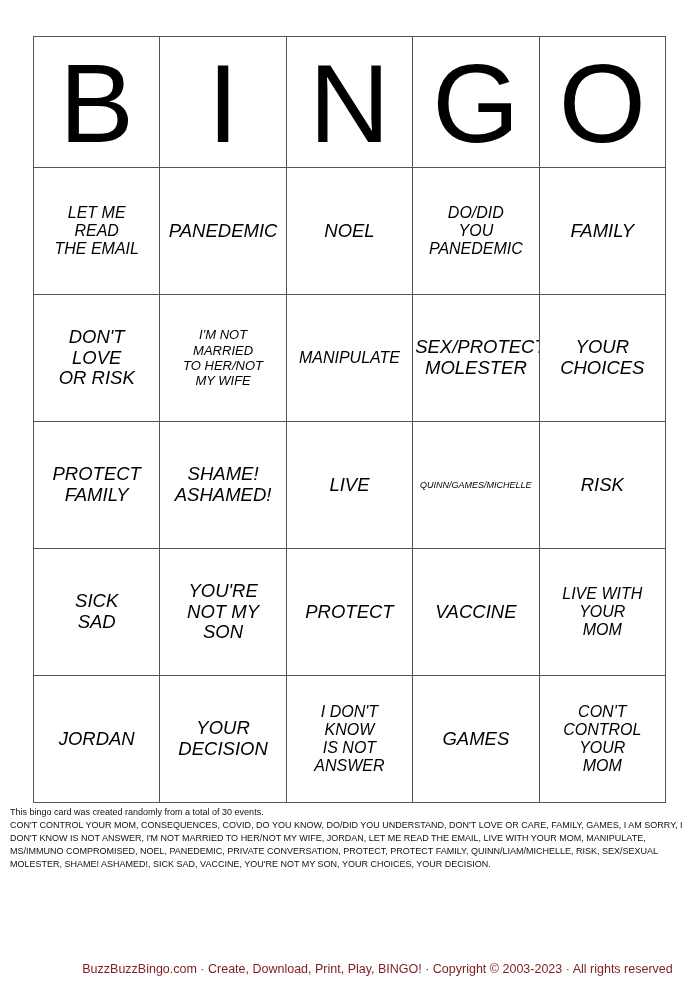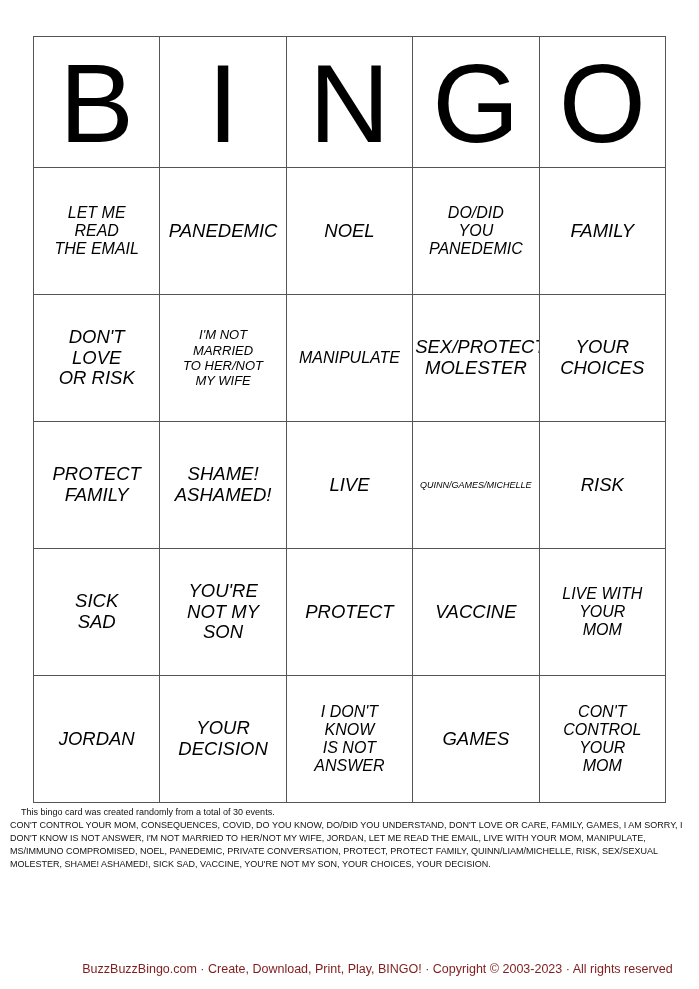--- a/index.html
+++ b/index.html
@@ -51,21 +51,21 @@
     .card td.sz-md2 { font-size: 13px !important; line-height: 1.18; text-align: center; }
     .events {
       position: absolute;
       left: 10px;
       top: 806px;
       width: 680px;
       font-size: 9px;
       line-height: 13px;
       color: #111;
     }
-    .events .intro { display: block; margin-left: 11px; }
+    .events .intro { display: block; }
     .footer {
       position: absolute;
       left: 0;
       top: 962px;
       width: 699px;
       text-align: center;
       font-size: 12.5px;
       color: #7f1d1d;
       padding-left: 28px;
     }

